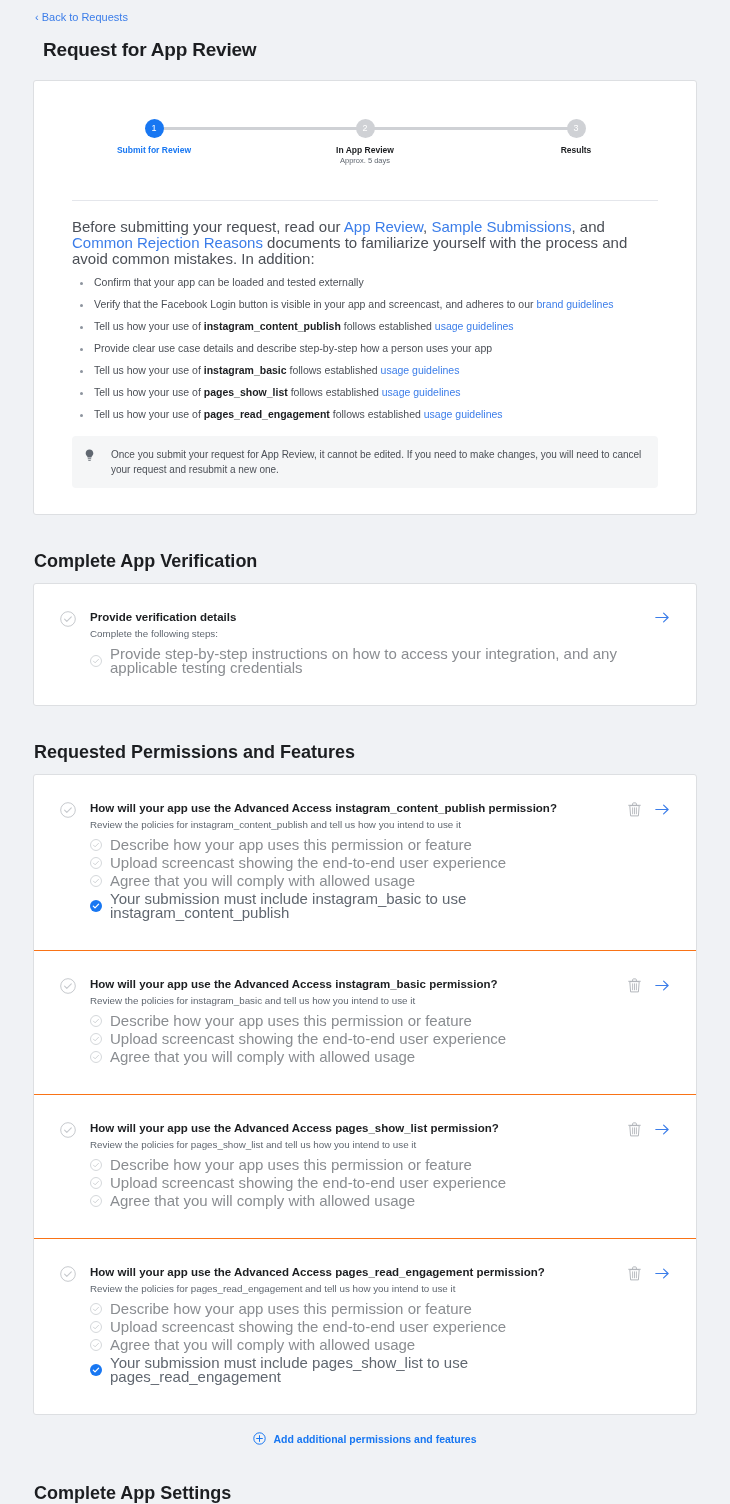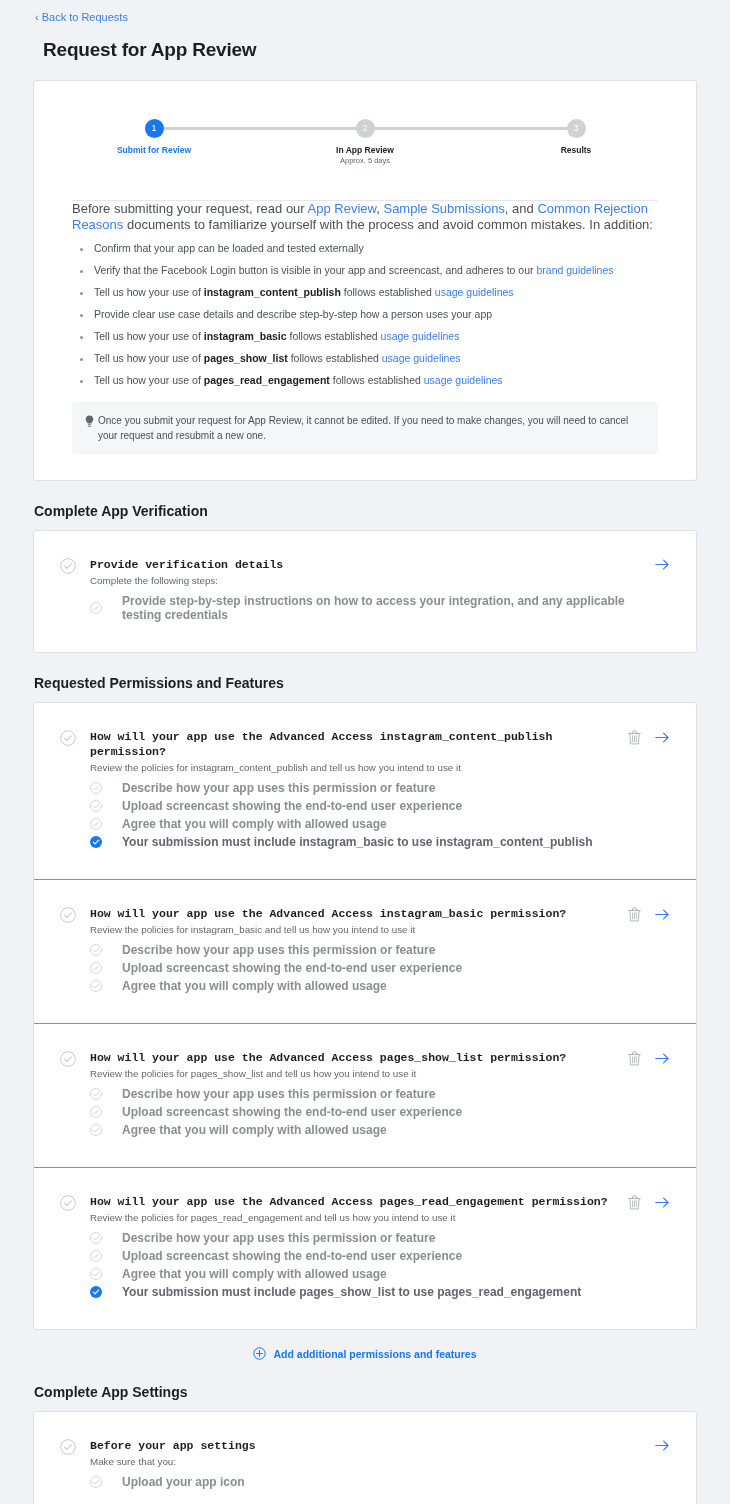--- a/index.html
+++ b/index.html
@@ -63,66 +63,67 @@
   .step-sub {
     font-size: 7.5px; color: #606770; white-space: nowrap;
     line-height: 10px; text-align: center;
   }
   .step-line { flex: 1; height: 3px; background: #cfd1d5; margin-top: 8px; }
 
   .intro-body { padding: 0 38px 26px 38px; }
   .intro-divider { height: 1px; background: #e4e6eb; margin: 34px 0 0 0; }
 
   .intro-text {
-    font-size: 13px; line-height: 16px; color: #4b4f56;
+    font-size: 15px; line-height: 16px; color: #4b4f56;
+    padding-top: 18px;
   }
   a.lnk { color: #3b7de9; text-decoration: none; cursor: pointer; }
   .intro-list { list-style: none; margin-top: 8px; }
   .intro-list li {
     position: relative; padding-left: 22px; margin-bottom: 7px;
     font-size: 10.5px; line-height: 15px; color: #4b4f56;
   }
   .intro-list li::before {
     content: ""; position: absolute; left: 8px; top: 7px;
     width: 3px; height: 3px; border-radius: 50%; background: #8d949e;
   }
   .intro-list b { color: #1c1e21; font-weight: bold; }
 
   .notice {
     margin-top: 14px; background: #f5f6f7; border-radius: 4px;
     padding: 11px 14px 11px 12px;
-    display: flex; gap: 3px; align-items: flex-start;
+    display: flex; gap: 16px; align-items: flex-start;
   }
   .notice-text { font-size: 10px; line-height: 15px; color: #4b4f56; }
   .bulb { flex: 0 0 auto; margin-top: 1px; }
 
   
   .section-title {
-    font-size: 14px; font-weight: bold; color: #1c1e21;
-    margin: 22px 0 11px 1px;
+    font-size: 18px; font-weight: bold; color: #1c1e21;
+    margin: 36px 0 11px 1px;
   }
 
   
   .task-row {
     display: flex; align-items: flex-start;
     padding: 26px 26px 26px 26px;
   }
   .task-row + .task-row { border-top: 1px solid #f97316; }
   .task-check { flex: 0 0 auto; margin: 1px 14px 0 0; }
   .task-main { flex: 1 1 auto; min-width: 0; }
   .task-title {
-    font-size: 11.5px; font-weight: bold; color: #1c1e21; line-height: 15px; font-family: Liberation Mono, monospace;
+    font-size: 11.5px; font-weight: bold; color: #1c1e21; line-height: 15px;
   }
   .task-desc {
     font-size: 9.8px; color: #606770; line-height: 14px; margin-top: 2px;
   }
   .subtask-list { list-style: none; margin-top: 6px; }
   .subtask {
-    display: flex; align-items: center; gap: 20px;
-    margin-bottom: 4px; font-size: 12px; line-height: 14px; color: #8a8d91; font-weight: bold;
+    display: flex; align-items: center; gap: 8px;
+    margin-bottom: 4px; font-size: 15px; line-height: 14px; color: #8a8d91;
   }
   .subtask.done { color: #606770; }
   .task-actions {
     flex: 0 0 auto; display: flex; align-items: center; gap: 14px;
     margin-left: 16px; padding-top: 1px;
   }
   .icon-btn { cursor: pointer; display: flex; }
 
   
   .add-link {

